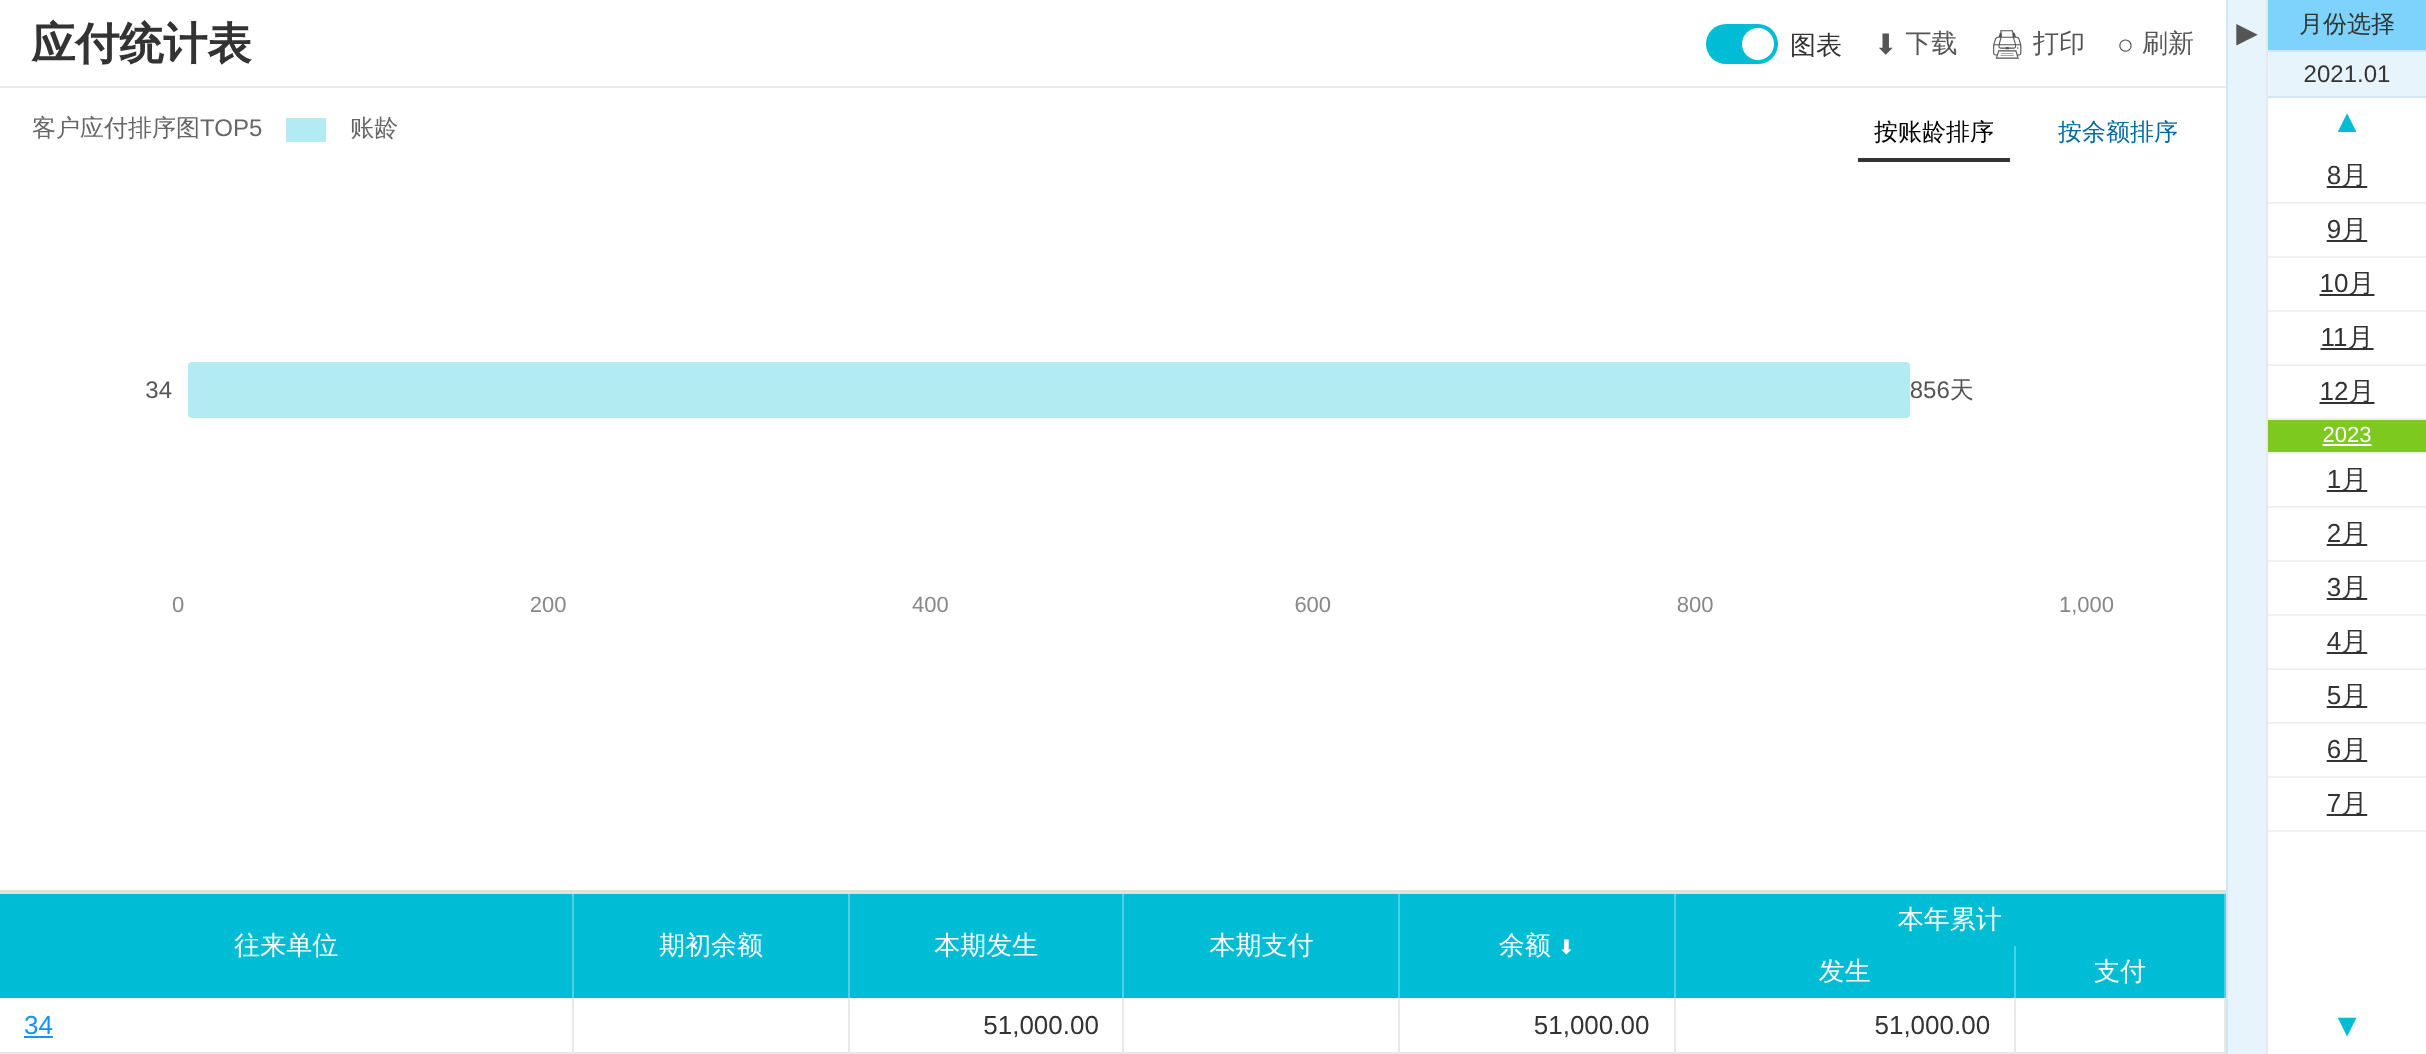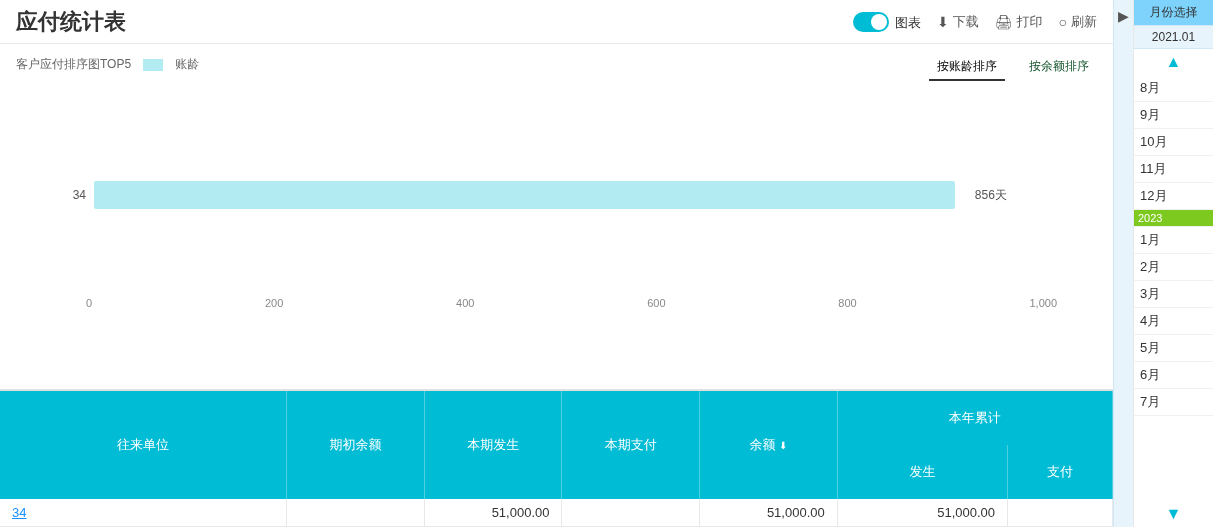--- a/index.html
+++ b/index.html
@@ -15,55 +15,55 @@
     .toggle { width: 36px; height: 20px; background: #00bcd4; border-radius: 10px; position: relative; cursor: pointer; }
     .toggle::after { content: ''; position: absolute; width: 16px; height: 16px; background: #fff; border-radius: 50%; top: 2px; right: 2px; }
     .action-btn { display: flex; align-items: center; gap: 4px; color: #555; cursor: pointer; font-size: 13px; }
     .action-icon { font-size: 14px; }
     
     
     .chart-area { background: #fff; padding: 12px 16px; flex: 1; overflow: hidden; display: flex; flex-direction: column; }
     .chart-legend { display: flex; align-items: center; gap: 12px; margin-bottom: 8px; font-size: 12px; color: #666; }
     .legend-box { width: 20px; height: 12px; background: #b2ebf2; display: inline-block; }
     .chart-sort-buttons { display: flex; gap: 16px; }
-    .sort-btn { padding: 2px 8px; font-size: 12px; cursor: pointer; color: #14532d; border-bottom: 2px solid transparent; }
+    .sort-btn { padding: 2px 8px; font-size: 12px; cursor: pointer; color: #0369a1; border-bottom: 2px solid transparent; }
     .sort-btn.active { color: #000; border-bottom: 2px solid #333; }
     
     .chart-header-row { display: flex; justify-content: space-between; margin-bottom: 8px; }
     
     
     .bar-chart { width: 100%; height: 260px; position: relative; }
     .bar-track { position: absolute; left: 40px; right: 40px; top: 30px; bottom: 40px; }
     .bar-row { position: absolute; top: 50%; transform: translateY(-50%); left: 0; right: 0; display: flex; align-items: center; }
     .bar-label { font-size: 12px; color: #555; width: 30px; text-align: right; margin-right: 8px; }
     .bar-fill { height: 28px; background: #b2ebf2; border-radius: 2px; flex: 0 0 auto; }
-    .bar-days { font-size: 12px; color: #555; margin-left: 20px; }
+    .bar-days { font-size: 12px; color: #555; margin-left: 0; }
     
     
     .x-axis { position: absolute; bottom: 0; left: 40px; right: 40px; display: flex; justify-content: space-between; }
     .x-tick { font-size: 11px; color: #888; }
     
     
     .table-section { background: #fff; border-top: 2px solid #e0e0e0; }
     .table-wrapper { overflow-x: auto; }
     table { width: 100%; border-collapse: collapse; }
-    thead tr th { background: #00bcd4; color: #fff; padding: 18px 12px; text-align: center; font-size: 13px; font-weight: normal; border-right: 1px solid rgba(255,255,255,0.3); }
+    thead tr th { background: #00bcd4; color: #fff; padding: 4px 12px; text-align: center; font-size: 13px; font-weight: normal; border-right: 1px solid rgba(255,255,255,0.3); }
     thead tr:last-child th { background: #00bcd4; }
     tbody tr td { padding: 6px 12px; text-align: right; border-right: 1px solid #e8e8e8; border-bottom: 1px solid #e8e8e8; font-size: 13px; }
     tbody tr td:first-child { text-align: left; color: #1890ff; cursor: pointer; text-decoration: underline; }
     tbody tr td { background: #fff; }
 
     
     .sidebar { width: 80px; background: #fff; border-left: 1px solid #e8e8e8; display: flex; flex-direction: column; overflow: hidden; }
     .sidebar-title { background: #7dd3fc; color: #333; font-size: 12px; padding: 4px 6px; text-align: center; border-bottom: 1px solid #d0e8f5; }
     .sidebar-current { background: #e8f4fb; color: #333; font-size: 12px; padding: 4px 6px; text-align: center; border-bottom: 1px solid #d0e8f5; }
     .sidebar-nav { display: flex; justify-content: center; padding: 2px; }
     .nav-arrow { background: none; border: none; cursor: pointer; color: #00bcd4; font-size: 16px; padding: 2px; }
     .month-list { flex: 1; overflow-y: auto; }
-    .month-item { padding: 4px 6px; text-align: left; font-size: 13px; cursor: pointer; color: #333; border-bottom: 1px solid #f0f0f0; }
+    .month-item { padding: 4px 6px; text-align: center; font-size: 13px; cursor: pointer; color: #333; border-bottom: 1px solid #f0f0f0; text-decoration: underline; }
     .month-item.year-marker { background: #7ec920; color: #fff; font-size: 11px; padding: 2px 4px; }
     
     .sidebar-container { display: flex; }
     .sidebar-arrow { width: 20px; background: #e8f4fb; display: flex; align-items: flex-start; justify-content: center; padding-top: 8px; cursor: pointer; color: #555; font-size: 14px; border-left: 1px solid #d0e8f5; }
   </style>
 </head>
 <body>
 
 <div class="main-content">
 

